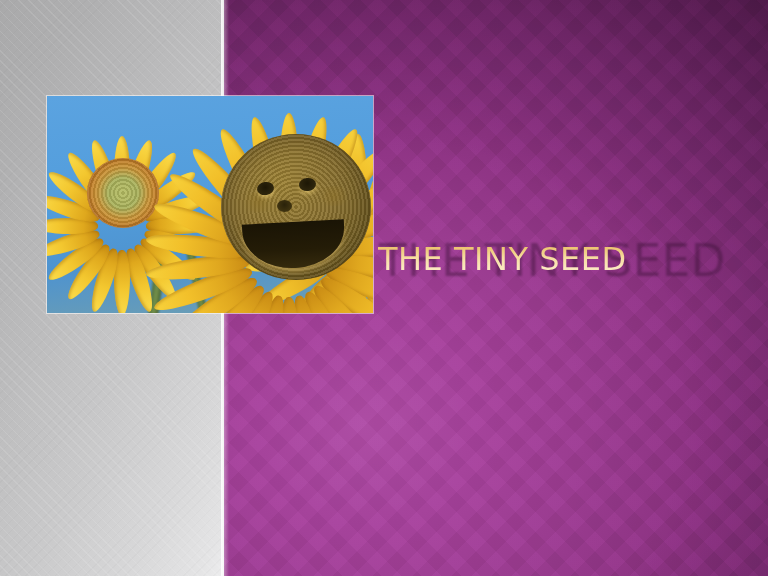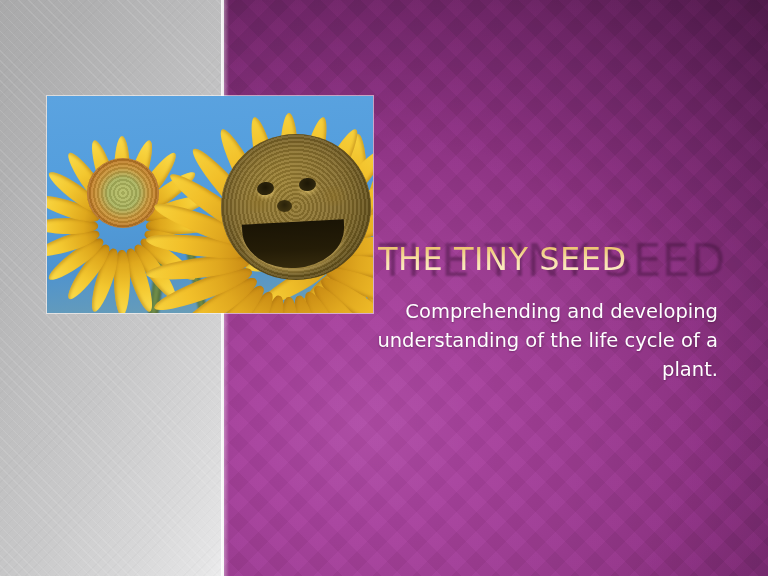--- a/index.html
+++ b/index.html
@@ -361,15 +361,14 @@
         <div class="mouth"></div>
       </div>
     </div>
 
     <div class="bg-blur"></div>
   </div>
 
   <div class="title-shadow">The Tiny Seed</div>
   <div class="title">The Tiny Seed</div>
 
-  <div class="subtitle">Comprehending and developing understanding of the life cycle of a plant.</div>
 
 </div>
 
 </body></html>

